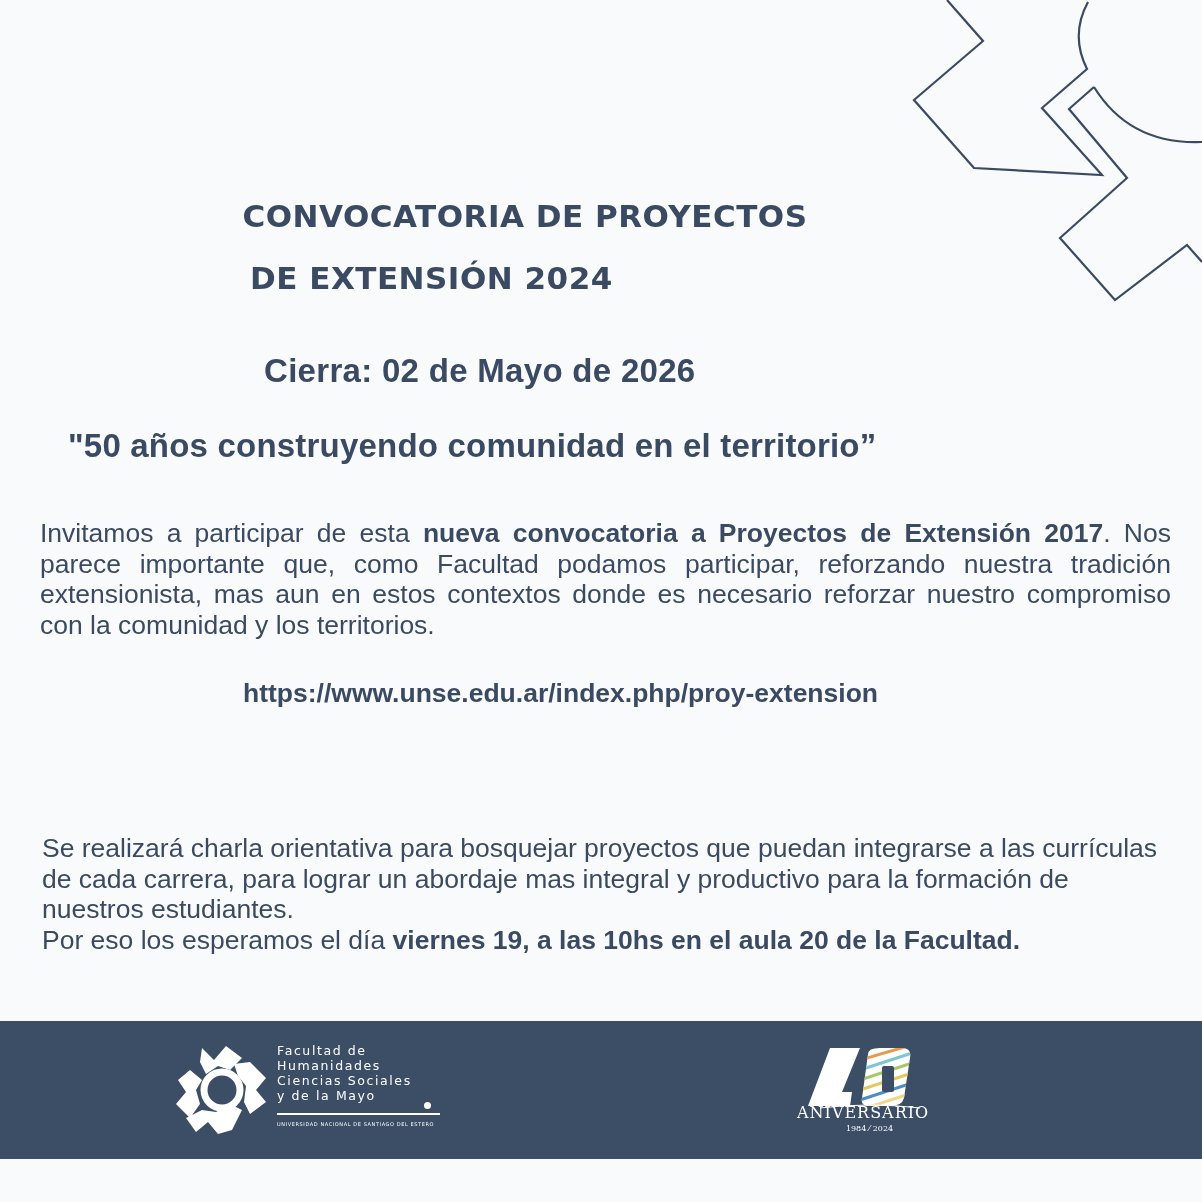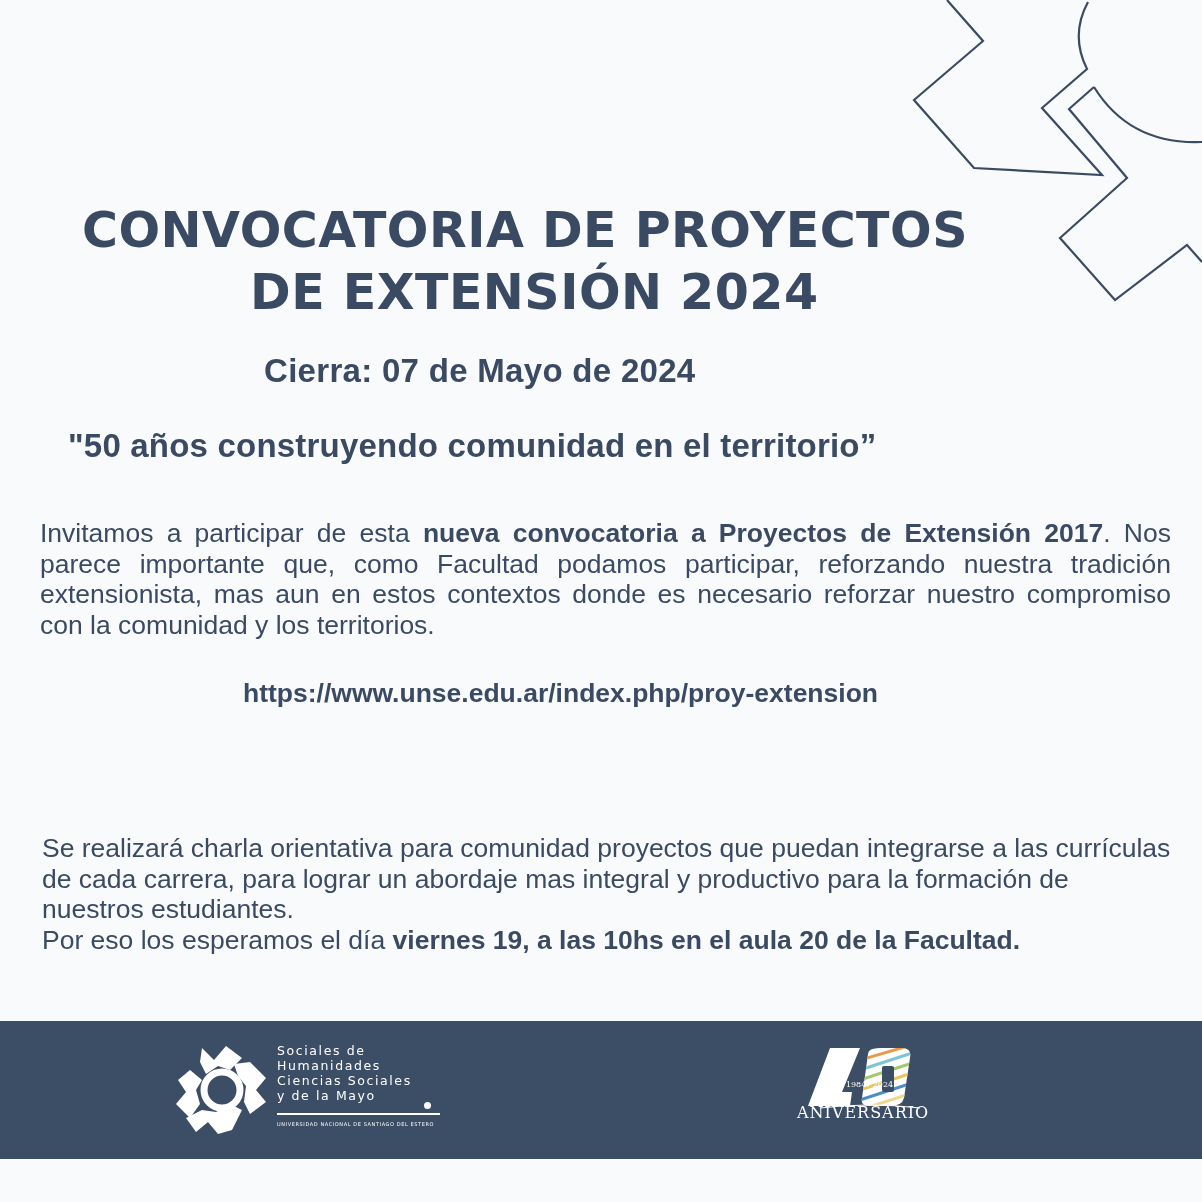--- a/index.html
+++ b/index.html
@@ -1,84 +1,84 @@
 <!DOCTYPE html>
 <html><head>
 <meta charset="utf-8">
 <style>
   html,body{margin:0;padding:0;}
   body{width:1202px;height:1202px;background:#f9fafb;position:relative;overflow:hidden;font-family:"Liberation Sans",sans-serif;color:#3b4a63;}
   .deco{position:absolute;left:0;top:0;width:1202px;height:330px;pointer-events:none;}
-  .title{position:absolute;left:0;width:1050px;text-align:center;font-family:"DejaVu Sans",sans-serif;font-weight:bold;font-size:49px;letter-spacing:0.5px;color:#3b4a63;line-height:60px;margin-top:15px;}
+  .title{position:absolute;left:0;width:1050px;text-align:center;font-family:"DejaVu Sans",sans-serif;font-weight:bold;font-size:31px;letter-spacing:0.5px;color:#3b4a63;line-height:60px;}
   .t1{top:186px;}
   .t2{top:248px;left:250px;width:auto;text-align:center;}
   .deadline{position:absolute;top:352px;left:264px;font-family:"Liberation Sans",sans-serif;font-weight:bold;font-size:33px;color:#3b4a63;letter-spacing:0.3px;}
   .motto{position:absolute;top:427px;left:68px;font-family:"Liberation Sans",sans-serif;font-weight:bold;font-size:33px;color:#3b4a63;letter-spacing:0.2px;}
   .para{position:absolute;left:40px;width:1131px;font-family:"Liberation Sans",sans-serif;font-size:26.5px;line-height:30.5px;color:#3b4a63;}
   .p1{top:518px;text-align:justify;}
   .p1 b,.p3 b{color:#3b4a63;}
   .p2{top:676px;}
   .url{display:block;text-align:center;font-weight:bold;margin-left:-90px;margin-top:2px;}
   .p3{top:833px;left:42px;}
   .footer{position:absolute;left:0;top:1021px;width:1202px;height:138px;background:#3c4d66;}
   .bottom{position:absolute;left:0;top:1159px;width:1202px;height:43px;background:#f9fafb;}
   .logo{position:absolute;left:172px;top:1040px;width:100px;height:100px;}
   .fac-text{position:absolute;left:277px;top:1043px;color:#fff;font-family:"DejaVu Sans",sans-serif;font-size:12.5px;line-height:15px;letter-spacing:1.6px;}
   .fac-line{position:absolute;left:277px;top:1113px;width:163px;height:2px;background:#fff;}
   .fac-dot{position:absolute;left:424px;top:1102px;width:7px;height:7px;border-radius:50%;background:#fff;}
   .univ{position:absolute;left:277px;top:1121px;color:#fff;font-family:"DejaVu Sans",sans-serif;font-size:5px;letter-spacing:0.6px;}
   .anniv{position:absolute;left:790px;top:1040px;width:160px;height:100px;}
   .anniv-word{position:absolute;left:797px;top:1103px;width:145px;text-align:left;color:#fff;font-family:"DejaVu Serif",serif;font-size:16px;letter-spacing:1px;}
-  .anniv-years{position:absolute;left:797px;top:1080px;width:145px;text-align:center;color:#fff;font-family:"DejaVu Serif",serif;font-size:8px;}
+  .anniv-years{position:absolute;left:797px;top:1124px;width:145px;text-align:center;color:#fff;font-family:"DejaVu Serif",serif;font-size:8px;}
 </style>
 </head>
 <body>
 
 <svg class="deco" viewBox="0 0 1202 330" xmlns="http://www.w3.org/2000/svg">
   <g fill="none" stroke="#3b4a63" stroke-width="2.2" stroke-linejoin="miter">
     <path d="M947,0 L983,41 L914,100 L974,168 L1102,175 L1042,108 L1087,69 Q1070,35 1088,2"></path>
     <path d="M1094,87 L1069,109 L1127,178 L1060,238 L1115,300 L1187,245 L1202,262"></path>
     <path d="M1094,87 Q1130,145 1202,142"></path>
   </g>
 </svg>
 
 <div class="title t1">CONVOCATORIA DE PROYECTOS</div>
 <div class="title t2">DE EXTENSIÓN 2024</div>
 
-<div class="deadline">Cierra: 07 de Mayo de 2024</div>
+<div class="deadline">Cierra: 02 de Mayo de 2026</div>
 <div class="motto">"50 años construyendo comunidad en el territorio”</div>
 
 <div class="para p1">
   <span>Invitamos a participar de esta </span><b>nueva convocatoria a Proyectos de Extensión 2017</b><span>. Nos parece importante que, como Facultad podamos participar,  reforzando nuestra tradición extensionista, mas aun en estos contextos donde es necesario reforzar nuestro compromiso con la comunidad y los territorios.</span>
 </div>
 
 <div class="para p2">
   <span class="url">https://www.unse.edu.ar/index.php/proy-extension</span>
 </div>
 
 <div class="para p3">
-  <span>Se realizará charla orientativa para comunidad proyectos que puedan integrarse a las currículas de cada carrera, para lograr un abordaje mas integral y productivo para la formación de nuestros estudiantes.</span><br>
+  <span>Se realizará charla orientativa para bosquejar proyectos que puedan integrarse a las currículas de cada carrera, para lograr un abordaje mas integral y productivo para la formación de nuestros estudiantes.</span><br>
   <span>Por eso los esperamos el día </span><b>viernes 19,  a las 10hs en el aula 20 de la Facultad.</b>
 </div>
 
 <div class="footer"></div>
 <div class="bottom"></div>
 
 <svg class="logo" viewBox="0 0 100 100" xmlns="http://www.w3.org/2000/svg">
   <g fill="#ffffff">
     <path d="M30,8 L42,20 L54,6 L70,18 L58,30 L46,26 L34,34 L28,22 Z"></path>
     <path d="M62,24 L78,22 L94,38 L84,50 L94,62 L78,74 L72,62 L74,46 L66,36 Z"></path>
     <path d="M70,70 L60,90 L46,94 L36,82 L24,92 L14,78 L30,70 L44,72 L58,64 Z"></path>
     <path d="M6,40 L18,30 L30,40 L24,50 L28,64 L18,78 L4,64 L14,52 Z"></path>
     <circle cx="50" cy="50" r="18" fill="none" stroke="#ffffff" stroke-width="7"></circle>
   </g>
 </svg>
 
 <div class="fac-text">
-  <div>Sociales de</div>
+  <div>Facultad de</div>
   <div>Humanidades</div>
   <div>Ciencias Sociales</div>
   <div>y de la Mayo</div>
 </div>
 <div class="fac-dot"></div>
 <div class="fac-line"></div>
 <div class="univ">UNIVERSIDAD NACIONAL DE SANTIAGO DEL ESTERO</div>
 
 <svg class="anniv" viewBox="0 0 160 100" xmlns="http://www.w3.org/2000/svg">
   <defs>

